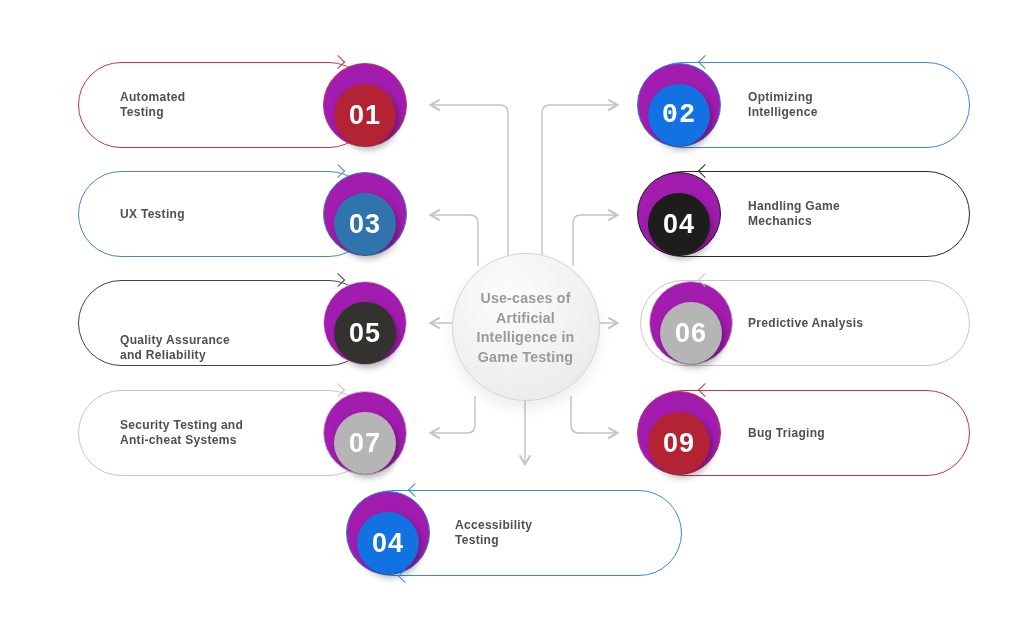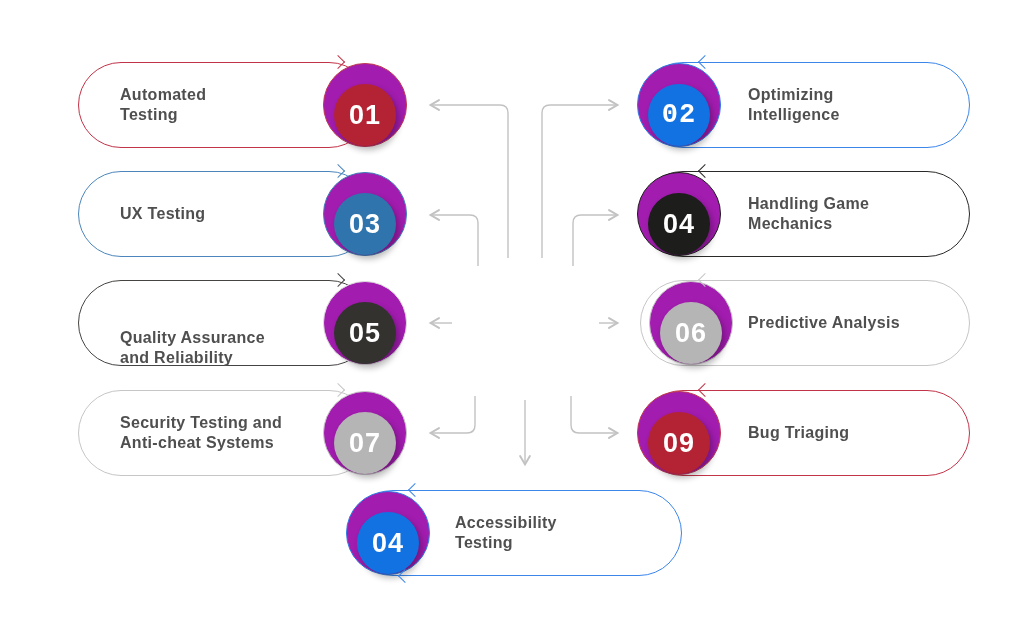--- a/index.html
+++ b/index.html
@@ -23,21 +23,21 @@
     display:flex;align-items:flex-end;justify-content:center;z-index:2;
   }
   .num{
     width:62px;height:62px;border-radius:50%;background:var(--c);
     color:#ffffff;display:flex;align-items:center;justify-content:center;
     font-weight:bold;font-size:27px;letter-spacing:1px;
     box-shadow:3px 4px 6px rgba(0,0,0,0.28);
   }
   .label{
     position:absolute;width:215px;transform:translateY(-50%);
-    font-weight:bold;font-size:16px;line-height:1.25;letter-spacing:.3px;
+    font-weight:bold;font-size:12px;line-height:1.25;letter-spacing:.3px;
     color:#4f4f4f;white-space:pre-line;z-index:2;
   }
   .chev{position:absolute;width:10px;height:10px;z-index:3;}
   .chev::before{
     content:"";position:absolute;inset:0;
     border-top:1.7px solid var(--outline);border-right:1.7px solid var(--outline);
     box-sizing:border-box;
   }
   .chev.right::before{transform:rotate(45deg);}
   .chev.left::before{transform:rotate(-135deg);}
@@ -158,14 +158,20 @@
     <div class="pill" style="left:350px;top:490px;width:332px;"></div>
     <span class="chev left" style="left:410px;top:485px;"></span>
     <span class="chev left" style="left:400px;top:571px;"></span>
     <div class="label" style="left:455px;top:533px;">Accessibility
 Testing</div>
     <div class="ring" style="left:346px;top:491px;">
       <div class="num">04</div>
     </div>
   </div>
 
+  <div class="center-circle">
+    <div class="center-text">Use-cases of
+Artificial
+Intelligence in
+Game Testing</div>
+  </div>
 
 </div>
 
 </body></html>

